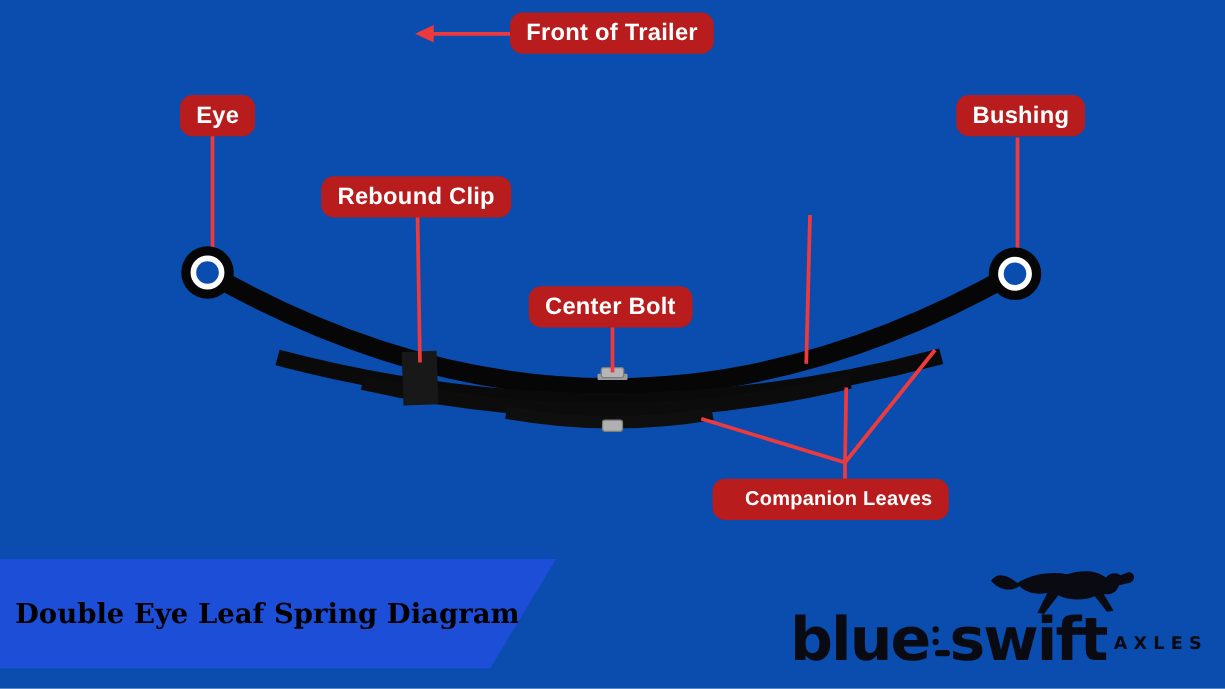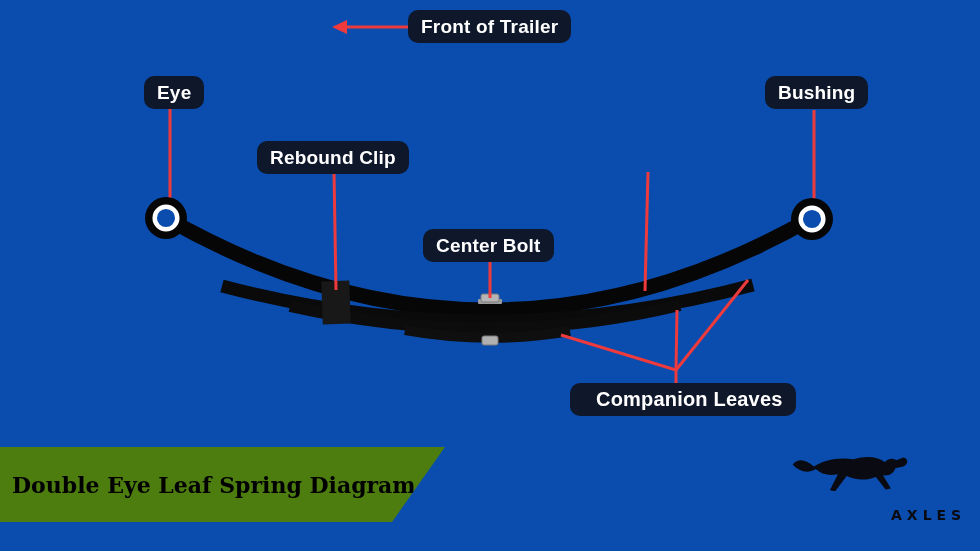--- a/index.html
+++ b/index.html
@@ -16,40 +16,40 @@
 
   .spring-svg {
     position: absolute;
     left: 0; top: 0;
     width: 980px; height: 551px;
   }
 
   
   .callout {
     position: absolute;
-    background: #0f172a;
+    background: #b91c1c;
     color: #fff;
     font-weight: 700;
     font-size: 19px;
     line-height: 21px;
     padding: 6px 13px;
     border-radius: 10px;
     white-space: nowrap;
     z-index: 5;
     letter-spacing: 0.2px;
   }
 
   
   .banner {
     position: absolute;
     left: 0;
     top: 447px;
     width: 445px;
-    height: 75px;
-    background: #4d7c0f;
+    height: 88px;
+    background: #1d4ed8;
     clip-path: polygon(0 0, 100% 0, calc(100% - 53px) 100%, 0 100%);
     display: flex;
     align-items: center;
     z-index: 4;
   }
   .banner-title {
     font-family: "DejaVu Serif", serif;
     font-weight: 700;
     font-size: 22px;
     color: #000;
@@ -165,21 +165,21 @@
 
   <div class="callout" style="left:144px; top:76px;text-align:right;">Eye</div>
 
   <div class="callout" style="left:765px; top:76px;">Bushing</div>
 
   <div class="callout" style="left:257px; top:141px;">Rebound Clip</div>
 
   <div class="callout" style="left:423px; top:206px;margin-top:23px;">Center Bolt</div>
 
 
-  <div class="callout" style="left:570px; top:383px; font-size:20px;padding-left:26px;">Companion Leaves</div>
+  <div class="callout" style="left:570px; top:383px; font-size:16px;padding-left:26px;">Companion Leaves</div>
 
   <div class="banner">
     <div class="banner-title">Double Eye Leaf Spring Diagram</div>
   </div>
 
   <div class="logo">
     <svg class="cheetah" viewBox="0 0 140 52" aria-hidden="true">
       <path fill="#0a0a12" d="M3,12
         C10,3 19,8 27,14
         C38,7 54,3 72,6
@@ -188,16 +188,25 @@
         L128,4
         C134,5 134,12 128,14
         L119,16
         C117,22 112,25 105,24
         L114,39 L108,40 L97,26
         C87,30 74,30 64,25
         L51,42 L45,41 L54,23
         C44,25 35,23 29,17
         C21,22 11,21 3,12 Z"></path>
     </svg>
+    <div class="brand">
+      <span>blue</span>
+      <span class="brand-connector">
+        <span class="dot d1"></span>
+          <span class="dot d2"></span>
+          <span class="dash"></span>
+      </span>
+      <span>swift</span>
+    </div>
     <div class="brand-suffix">AXLES</div>
   </div>
 
 </div>
 
 </body></html>

